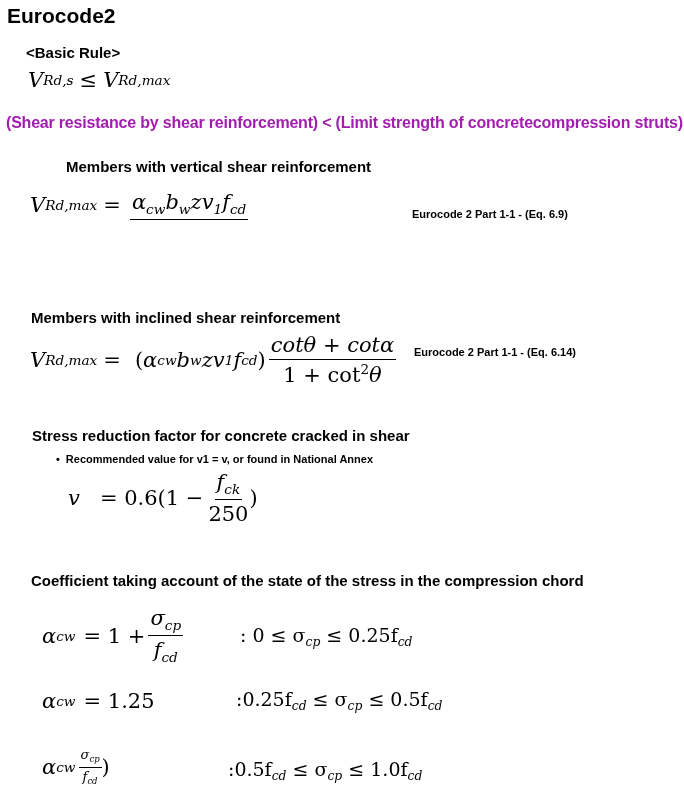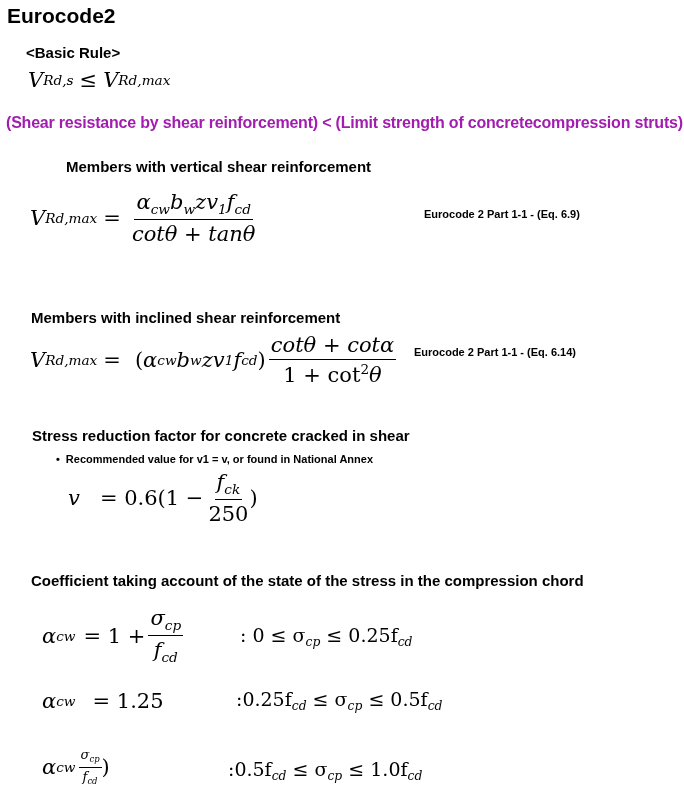--- a/index.html
+++ b/index.html
@@ -40,24 +40,23 @@
 
 <div class="abs h2" style="left:31px; top:158px;margin-left:35px;">Members with vertical shear reinforcement</div>
 <div class="abs math" style="left:30px; top:190px;">
   <i>V</i>
     <span class="sub">Rd,max</span>
   <span class="op">=</span>
   <span class="frac">
     <span class="num">
       <i>α</i><span class="sub">cw</span><i>b</i><span class="sub">w</span><i>z</i><i>v</i><span class="sub">1</span><i>f</i><span class="sub">cd</span>
     </span>
-    <i class="den">cotθ + tanθ</i>
   </span>
 </div>
-<div class="abs ref" style="left:412px; top:208px;margin-left:12px;">Eurocode 2 Part 1-1  - (Eq. 6.9)</div>
+<div class="abs ref" style="left:412px; top:208px;">Eurocode 2 Part 1-1  - (Eq. 6.9)</div>
 
 <div class="abs h2" style="left:31px; top:309px;">Members with inclined shear reinforcement</div>
 <div class="abs math" style="left:30px; top:333px;">
   <i>V</i>
     <span class="sub">Rd,max</span>
   <span class="op">=</span>
   <span style="margin-left:8px">(</span>
     <i>α</i>
     <span class="sub">cw</span>
     <i>b</i>
@@ -100,21 +99,21 @@
     <span class="den"><i>f</i><span class="sub">cd</span></span>
   </span>
 </div>
 <div class="abs cond" style="left:240px; top:624px;">
   <span>: 0 ≤ σ</span><span class="sub">cp</span><span> ≤ 0.25f</span><span class="sub">cd</span>
 </div>
 
 <div class="abs math" style="left:42px; top:689px;">
   <i>α</i>
     <span class="sub">cw</span>
-  <span style="margin-left:17px">= 1.25</span>
+  <span style="margin-left:8px">= 1.25</span>
 </div>
 <div class="abs cond" style="left:236px; top:688px;">
   <span>:0.25f</span><span class="sub">cd</span><span> ≤ σ</span><span class="sub">cp</span><span> ≤ 0.5f</span><span class="sub">cd</span>
 </div>
 
 <div class="abs math" style="left:42px; top:748px;">
   <i>α</i>
     <span class="sub">cw</span>
   <span class="frac small">
     <span class="num"><i>σ</i><span class="sub">cp</span></span>

